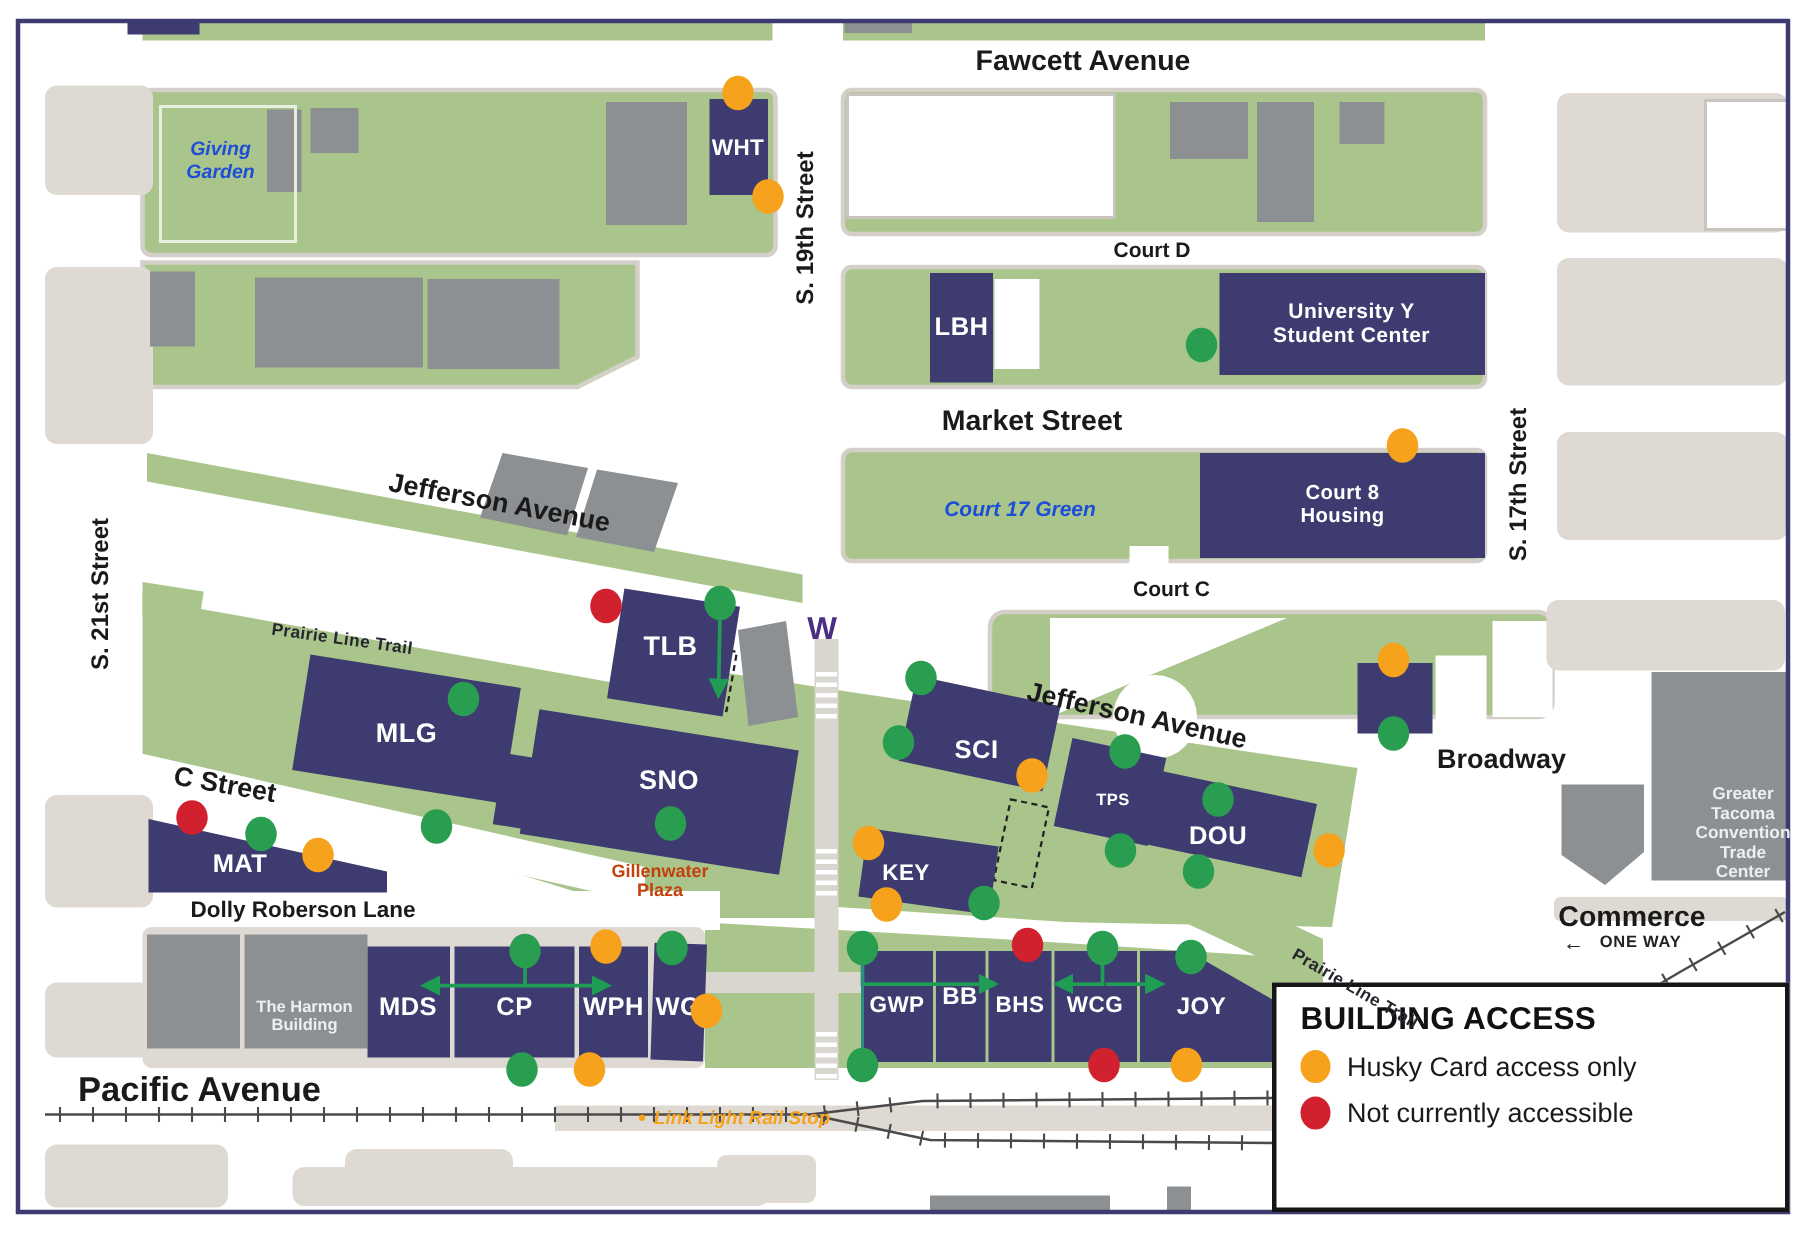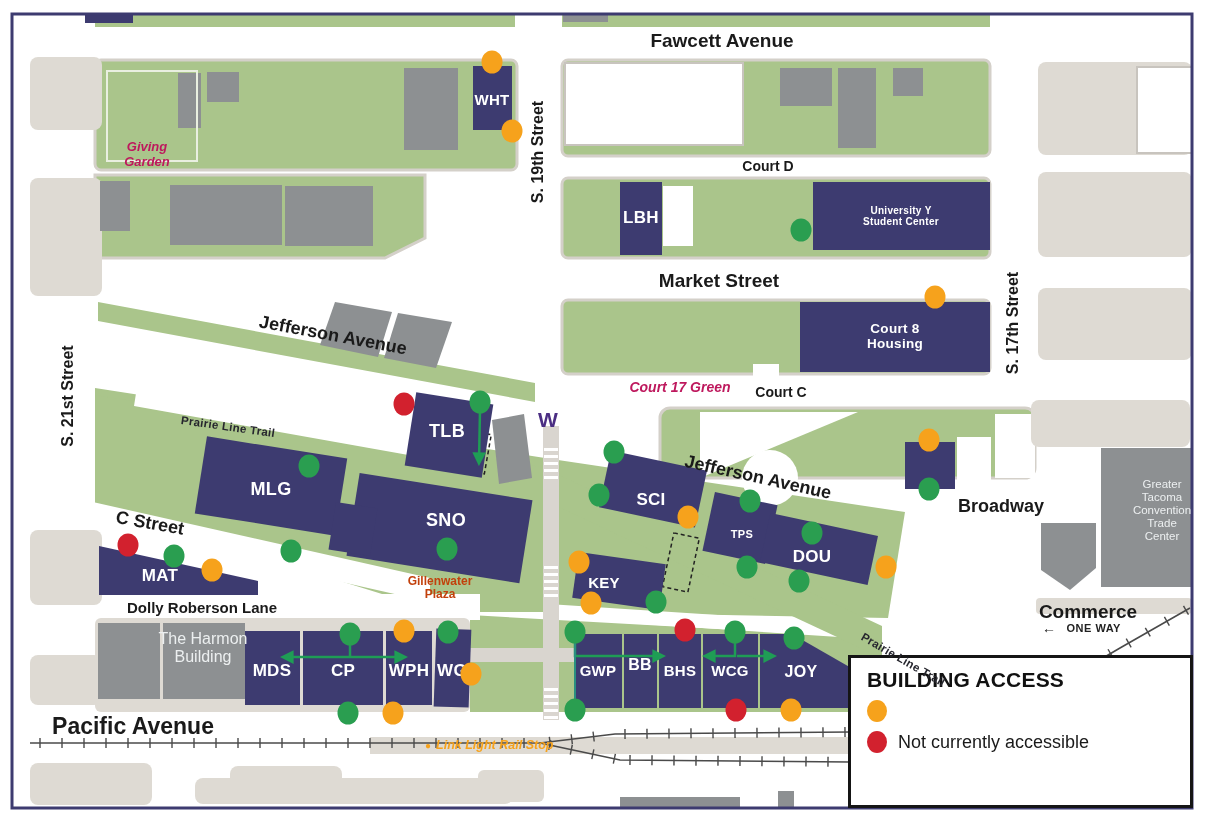--- a/index.html
+++ b/index.html
@@ -3,24 +3,24 @@
 <meta charset="utf-8">
 <style>
   html,body{margin:0;padding:0;background:#fff;font-family:"Liberation Sans",sans-serif;}
   #page{position:relative;width:1209px;height:827px;overflow:hidden;background:#fff;}
   #map-svg{position:absolute;left:0;top:0;}
   #label-layer{position:absolute;left:0;top:0;width:1209px;height:827px;pointer-events:none;}
   .lbl{position:absolute;transform:translate(-50%,-50%) rotate(var(--r,0deg));
        white-space:pre;text-align:center;line-height:1.12;font-weight:700;color:#1a1a1a;}
   .multi{white-space:pre-line;}
   .bldg{color:#fff;letter-spacing:.3px;}
-  .area-white{color:#be185d;font-style:italic;margin-top:48px;}
+  .area-white{color:#1d4ed8;font-style:italic;}
   .olive{color:#c2410c;}
   .trail{color:#26262e;letter-spacing:.3px;}
-  .graytxt{color:#eceff0;font-weight:400;}
+  .graytxt{color:#eceff0;font-weight:700;margin-top:46px;}
   .dot{position:absolute;width:21px;height:23px;border-radius:50%;transform:translate(-50%,-50%);}
   #w-logo{position:absolute;left:548px;top:420px;transform:translate(-50%,-50%);
           font-weight:800;font-size:21px;}
   #legend{position:absolute;left:848px;top:655px;width:345px;height:153px;background:#fff;
           border:3px solid #151515;box-sizing:border-box;padding:10px 14px 0 16px;}
   .lg-title{font-weight:800;font-size:21px;color:#111;letter-spacing:.2px;margin-bottom:8px;}
   .lg-row{display:flex;align-items:center;gap:11px;margin-bottom:9px;}
   .lg-dot{width:20px;height:22px;border-radius:50%;flex:0 0 auto;}
   .lg-text{font-size:18px;color:#1a1a1a;}
   #oneway{position:absolute;left:1042px;top:622px;display:flex;gap:10px;align-items:center;
@@ -234,50 +234,51 @@
 
     <div id="oneway">
       <span class="ar">←</span>
       <span>ONE WAY</span>
     </div>
 
     <div id="legend">
       <div class="lg-title">BUILDING ACCESS</div>
       <div class="lg-row">
         <span class="lg-dot" style="background: rgb(246, 162, 28);"></span>
+        <span class="lg-text">Husky Card access only</span>
       </div>
       <div class="lg-row">
         <span class="lg-dot" style="background: rgb(210, 33, 46);"></span>
         <span class="lg-text">Not currently accessible</span>
       </div>
     </div>
   <div class="lbl street" style="left: 722px; top: 41px; font-size: 19px;">Fawcett Avenue</div>
       <div class="lbl street" style="left: 538px; top: 152px; font-size: 16px; --r: -90deg;">S. 19th Street</div>
       <div class="lbl street" style="left: 768px; top: 167px; font-size: 14px;">Court D</div>
-      <div class="lbl street" style="left: 688px; top: 281px; font-size: 19px; margin-left: 31px;">Market Street</div>
+      <div class="lbl street" style="left: 688px; top: 281px; font-size: 19px;">Market Street</div>
       <div class="lbl street" style="left: 1013px; top: 323px; font-size: 16px; --r: -90deg;">S. 17th Street</div>
       <div class="lbl street" style="left: 333px; top: 335px; font-size: 18px; --r: 10.5deg;">Jefferson Avenue</div>
       <div class="lbl street" style="left: 758px; top: 477px; font-size: 18px; --r: 12.5deg;">Jefferson Avenue</div>
       <div class="lbl street" style="left: 68px; top: 396px; font-size: 16px; --r: -90deg;">S. 21st Street</div>
       <div class="lbl street" style="left: 150px; top: 523px; font-size: 18px; --r: 10deg;">C Street</div>
       <div class="lbl street" style="left: 781px; top: 393px; font-size: 14px;">Court C</div>
       <div class="lbl street" style="left: 1001px; top: 506px; font-size: 18px;">Broadway</div>
       <div class="lbl street" style="left: 202px; top: 608px; font-size: 15px;">Dolly Roberson Lane</div>
       <div class="lbl street" style="left: 1088px; top: 612px; font-size: 19px;">Commerce</div>
       <div class="lbl street" style="left: 133px; top: 727px; font-size: 23px;">Pacific Avenue</div>
       <div class="lbl trail" style="left: 228px; top: 427px; font-size: 11.5px; --r: 8deg;">Prairie Line Trail</div>
       <div class="lbl trail" style="left: 903px; top: 660px; font-size: 11.5px; --r: 30deg;">Prairie Line Trail</div>
       <div class="lbl area-white multi" style="left: 147px; top: 107px; font-size: 13px;">Giving
 Garden</div>
       <div class="lbl area-white" style="left: 680px; top: 340px; font-size: 14px;">Court 17 Green</div>
       <div class="lbl olive multi" style="left: 440px; top: 588px; font-size: 12px;">Gillenwater
 Plaza</div>
       <div class="lbl bldg multi" style="left: 492px; top: 100px; font-size: 15px;">WHT</div>
       <div class="lbl bldg multi" style="left: 641px; top: 218px; font-size: 17px;">LBH</div>
-      <div class="lbl bldg multi" style="left: 901px; top: 216px; font-size: 10px;">University Y
+      <div class="lbl bldg multi" style="left: 901px; top: 216px; font-size: 14px;">University Y
 Student Center</div>
       <div class="lbl bldg multi" style="left: 895px; top: 336px; font-size: 13.5px;">Court 8
 Housing</div>
       <div class="lbl bldg multi" style="left: 984px; top: 466px; font-size: 15px; margin-left: 31px;">PNK</div>
       <div class="lbl bldg multi" style="left: 447px; top: 431px; font-size: 18px;">TLB</div>
       <div class="lbl bldg multi" style="left: 271px; top: 489px; font-size: 18px;">MLG</div>
       <div class="lbl bldg multi" style="left: 446px; top: 520px; font-size: 18px;">SNO</div>
       <div class="lbl bldg multi" style="left: 651px; top: 500px; font-size: 17px;">SCI</div>
       <div class="lbl bldg multi" style="left: 742px; top: 534px; font-size: 11px;">TPS</div>
       <div class="lbl bldg multi" style="left: 812px; top: 557px; font-size: 17px;">DOU</div>
@@ -285,21 +286,21 @@
       <div class="lbl bldg multi" style="left: 604px; top: 583px; font-size: 15px;">KEY</div>
       <div class="lbl bldg multi" style="left: 272px; top: 671px; font-size: 17px;">MDS</div>
       <div class="lbl bldg multi" style="left: 343px; top: 671px; font-size: 17px;">CP</div>
       <div class="lbl bldg multi" style="left: 409px; top: 671px; font-size: 17px;">WPH</div>
       <div class="lbl bldg multi" style="left: 452px; top: 671px; font-size: 17px;">WG</div>
       <div class="lbl bldg multi" style="left: 598px; top: 671px; font-size: 15px;">GWP</div>
       <div class="lbl bldg multi" style="left: 640px; top: 665px; font-size: 16px;">BB</div>
       <div class="lbl bldg multi" style="left: 680px; top: 671px; font-size: 15px;">BHS</div>
       <div class="lbl bldg multi" style="left: 730px; top: 671px; font-size: 15px;">WCG</div>
       <div class="lbl bldg multi" style="left: 801px; top: 672px; font-size: 16px;">JOY</div>
-      <div class="lbl graytxt multi" style="left: 203px; top: 648px; font-size: 16px; text-align: center;">The Harmon
+      <div class="lbl graytxt multi" style="left: 203px; top: 632px; font-size: 11px; text-align: center;">The Harmon
 Building</div>
       <div class="lbl graytxt multi" style="left: 1162px; top: 510px; font-size: 11.5px;">Greater
 Tacoma
 Convention
 Trade Center</div>
       <div class="dot" style="left: 492px; top: 62px; background: rgb(246, 162, 28);"></div>
       <div class="dot" style="left: 512px; top: 131px; background: rgb(246, 162, 28);"></div>
       <div class="dot" style="left: 801px; top: 230px; background: rgb(42, 158, 80);"></div>
       <div class="dot" style="left: 935px; top: 297px; background: rgb(246, 162, 28);"></div>
       <div class="dot" style="left: 929px; top: 440px; background: rgb(246, 162, 28);"></div>

